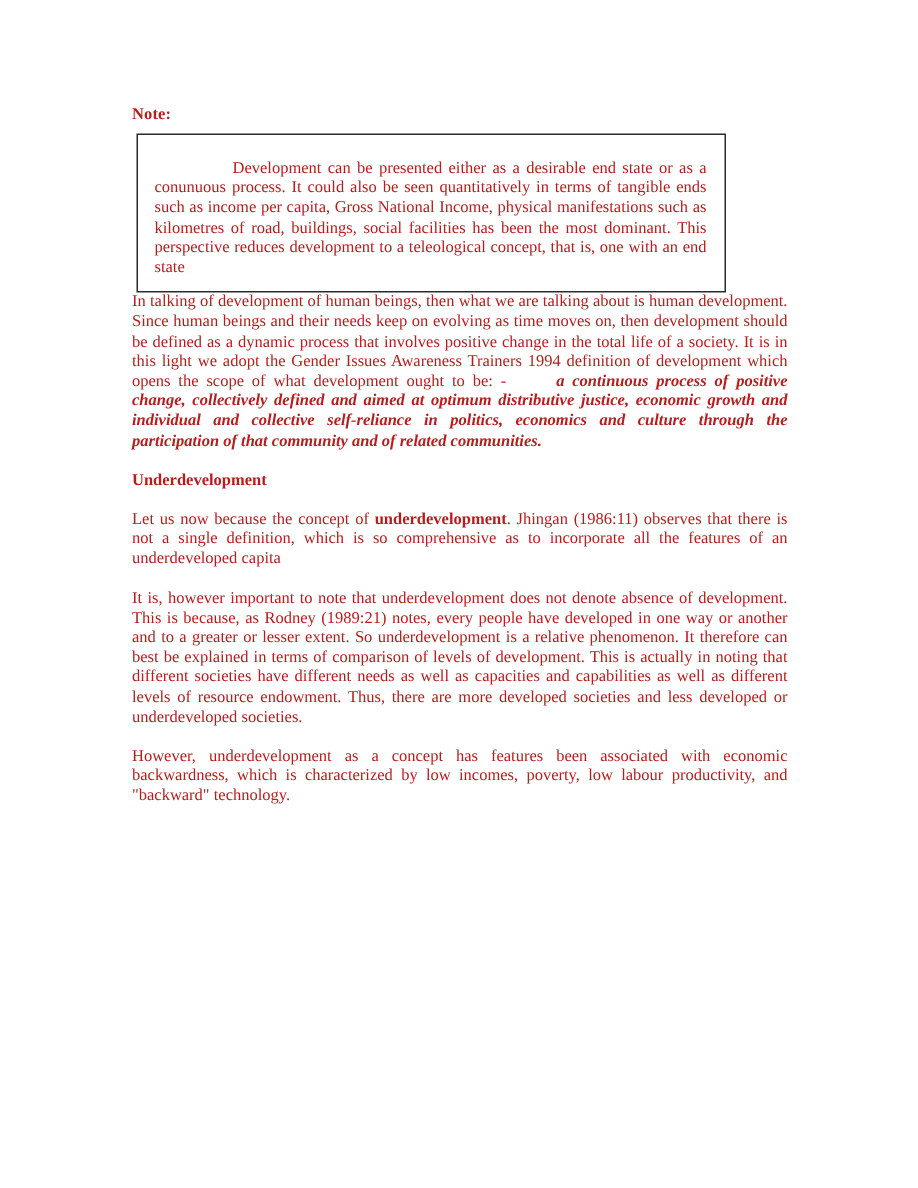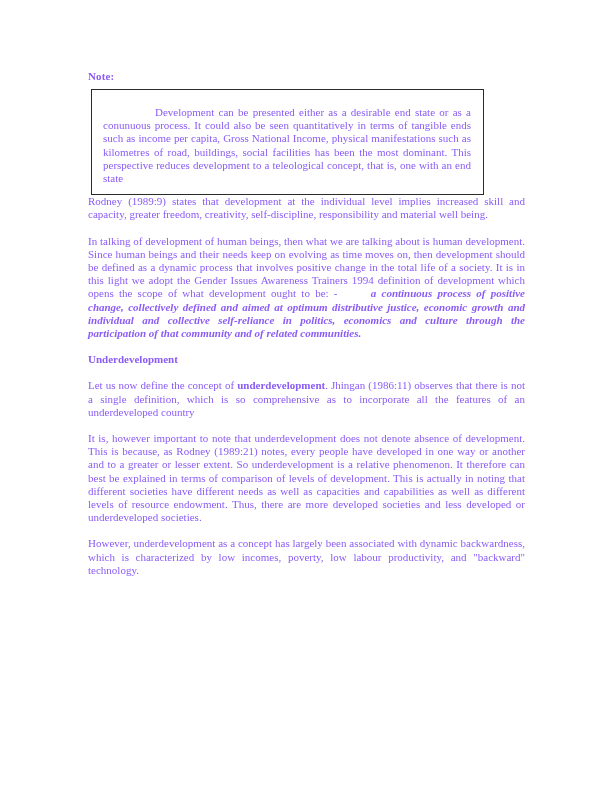--- a/index.html
+++ b/index.html
@@ -6,21 +6,21 @@
     margin: 0;
     padding: 0;
     background: #ffffff;
   }
   .page {
     position: relative;
     width: 612px;
     height: 724px;
     background: #ffffff;
     font-family: "Liberation Serif", "DejaVu Serif", serif;
-    color: #8b5cf6;
+    color: #b91c1c;
     overflow: hidden;
     box-sizing: border-box;
   }
   .content {
     position: absolute;
     left: 88px;
     top: 70px;
     width: 437px;
   }
   .note-label {
@@ -86,29 +86,28 @@
 
   <div class="content">
 
     <p class="note-label">Note:</p>
 
     <div class="note-box">
       <p>Development can be presented either as a desirable end state or as a conunuous process. It could also be seen quantitatively in terms of tangible ends such as income per capita, Gross National Income, physical manifestations such as kilometres of road, buildings, social facilities has been the most dominant. This perspective reduces development to a teleological concept, that is, one with an end state</p>
     </div>
 
 
-    <p class="body-par">Rodney (1989:9) states that development at the individual level implies increased skill and capacity, greater freedom, creativity, self-discipline, responsibility and material well being.</p>
 
     <p class="body-par"><span>In talking of development of human beings, then what we are talking about is human development. Since human beings and their needs keep on evolving as time moves on, then development should be defined as a dynamic process that involves positive change in the total life of a society. It is in this light we adopt the Gender Issues Awareness Trainers 1994 definition of development which opens the scope of what development ought to be: - </span><span class="bi">a continuous process of positive change, collectively defined and aimed at optimum distributive justice, economic growth and individual and collective self-reliance in politics, economics and culture through the participation of that community and of related communities.</span></p>
 
     <p class="section-head">Underdevelopment</p>
 
-    <p class="body-par"><span>Let us now define the concept of </span><span class="b">underdevelopment</span><span>.  Jhingan (1986:11) observes that there is not a single definition, which is so comprehensive as to incorporate all the features of an underdeveloped country</span></p>
+    <p class="body-par"><span>Let us now because the concept of </span><span class="b">underdevelopment</span><span>.  Jhingan (1986:11) observes that there is not a single definition, which is so comprehensive as to incorporate all the features of an underdeveloped capita</span></p>
 
     <p class="body-par">It is, however important to note that underdevelopment does not denote absence of development. This is because, as Rodney (1989:21) notes, every people have developed in one way or another and to a greater or lesser extent. So underdevelopment is a relative phenomenon. It therefore can best be explained in terms of comparison of levels of development. This is actually in noting that different societies have different needs as well as capacities and capabilities as well as different levels of resource endowment. Thus, there are more developed societies and less developed or underdeveloped societies.</p>
 
-    <p class="body-par">However, underdevelopment as a concept has largely been associated with dynamic backwardness, which is characterized by low incomes, poverty, low labour productivity, and "backward" technology.</p>
+    <p class="body-par">However, underdevelopment as a concept has features been associated with economic backwardness, which is characterized by low incomes, poverty, low labour productivity, and "backward" technology.</p>
 
   </div>
 
   <div class="page-number">7</div>
 
 </div>
 
 </body></html>

